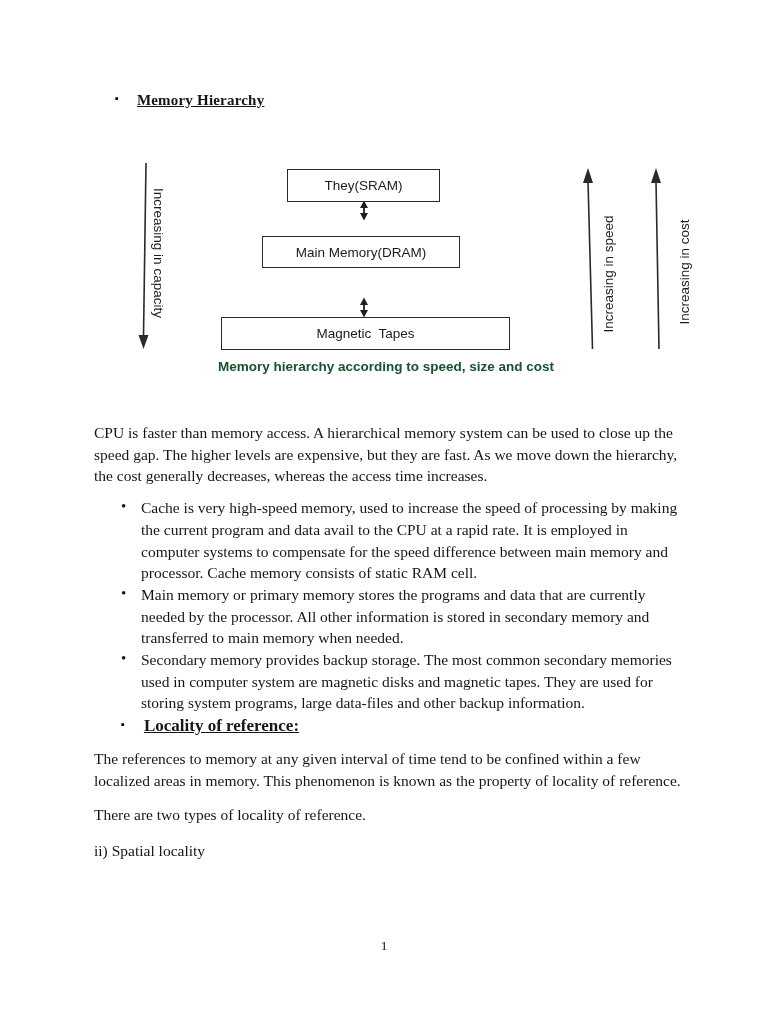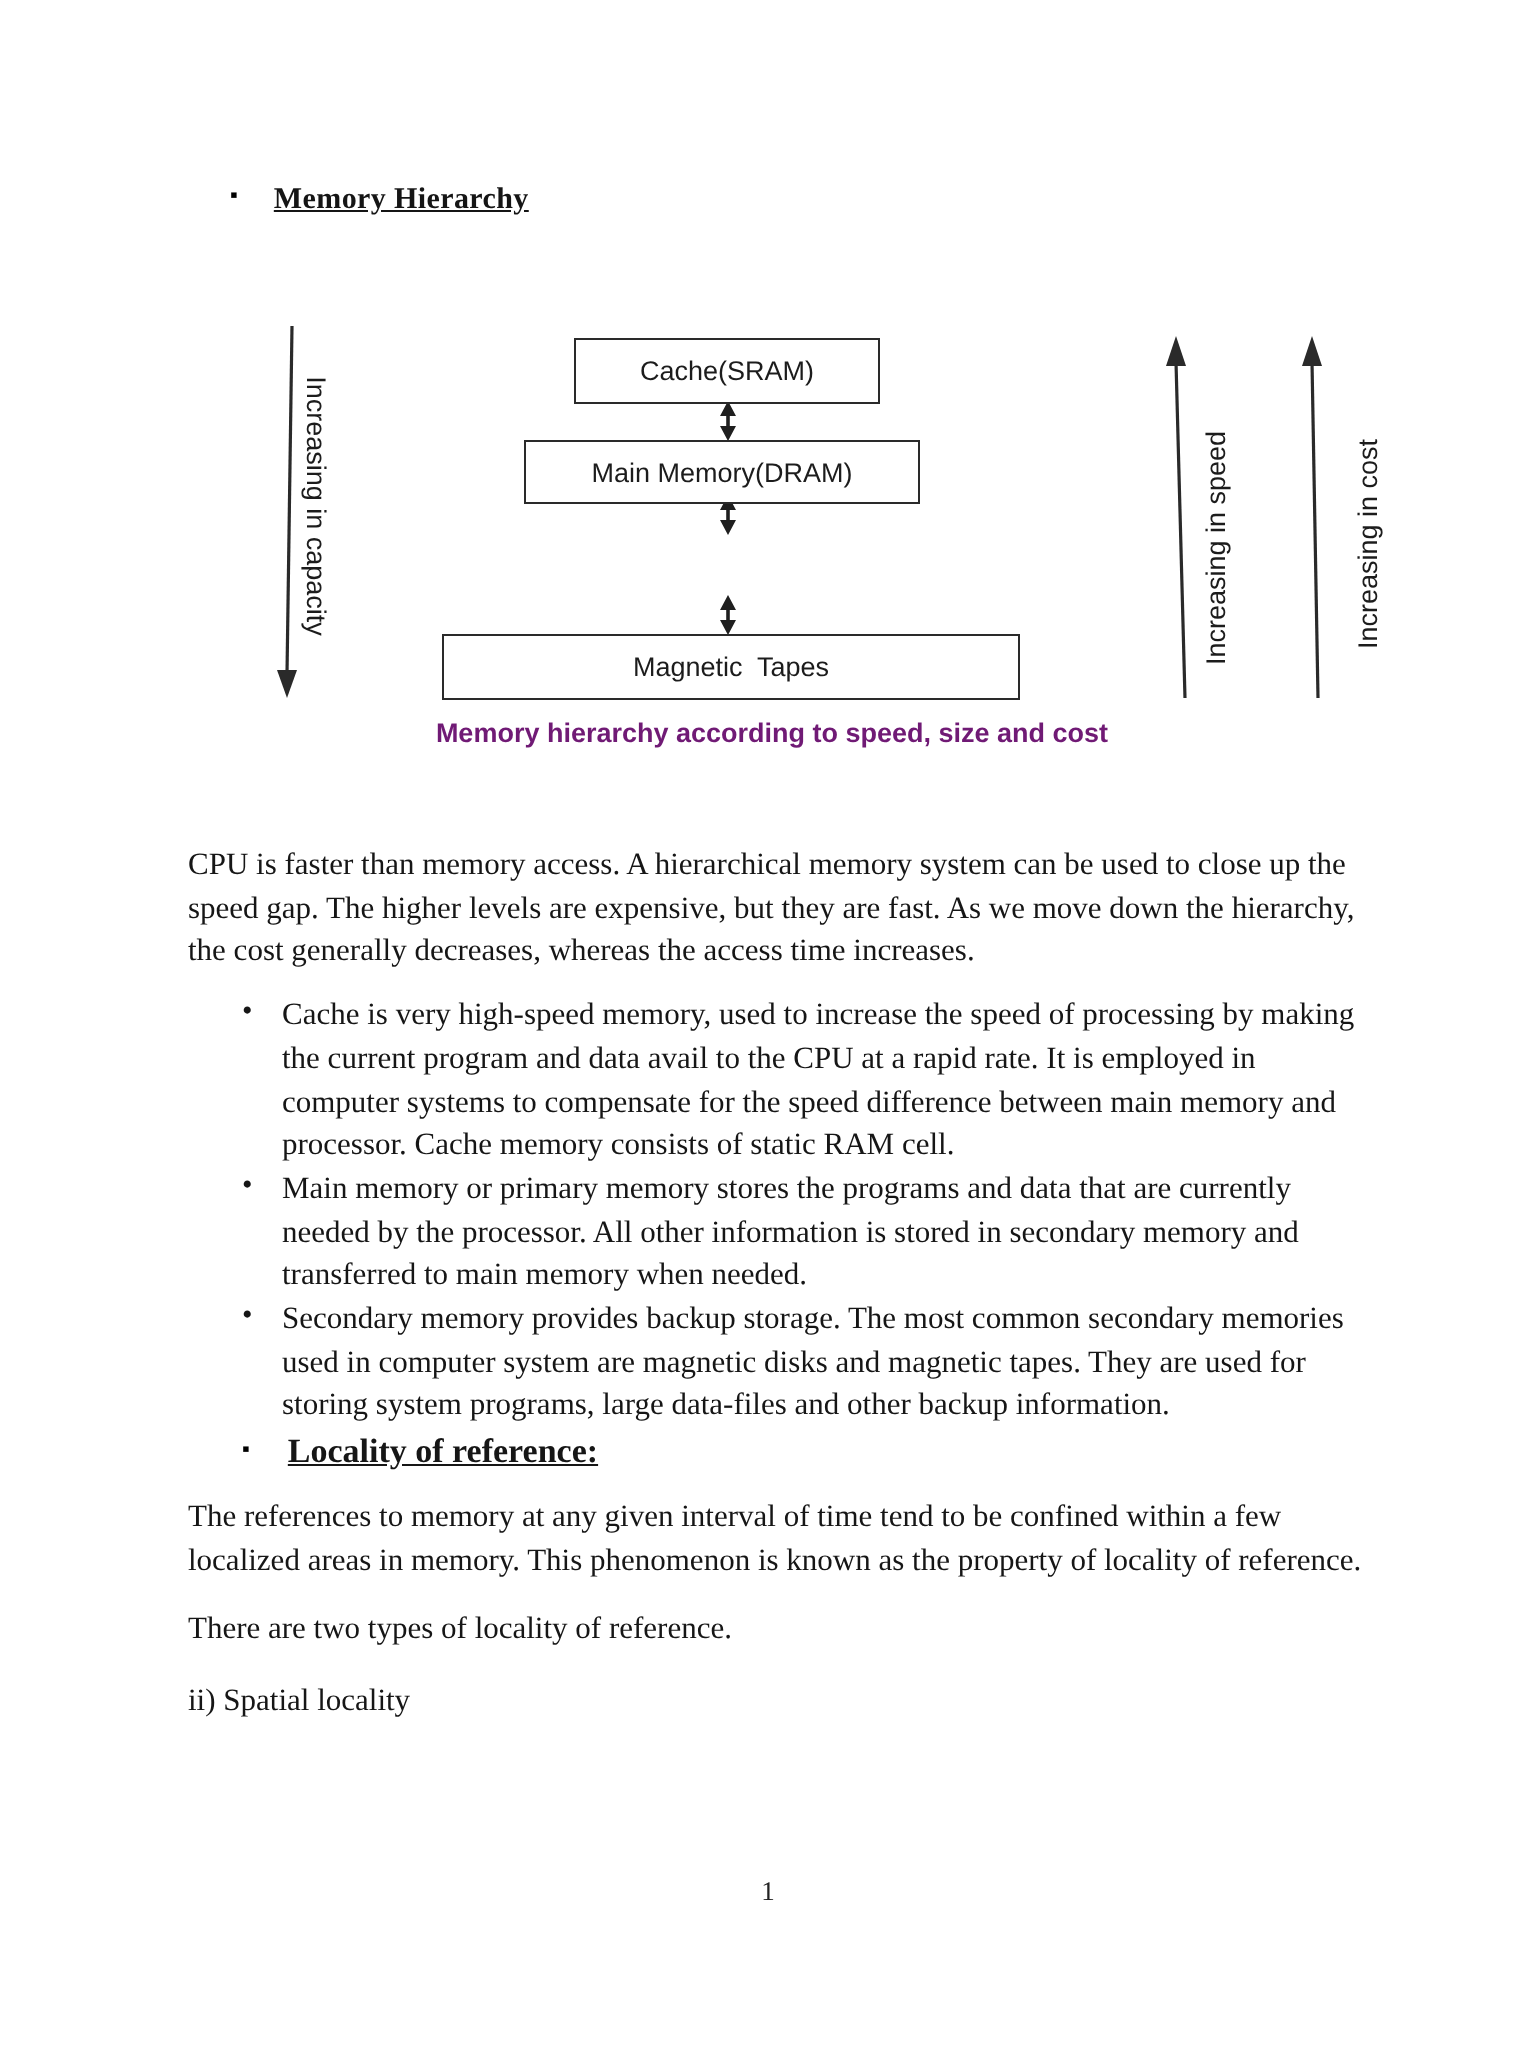--- a/index.html
+++ b/index.html
@@ -14,37 +14,37 @@
   .h-title .txt { font-size:15px; font-weight:bold; text-decoration:underline; letter-spacing:0.2px; }
 
   
   .dbox {
     position:absolute; border:1.6px solid #2a2a2a; background:#fff;
     display:flex; align-items:center; justify-content:center;
     font-family:"Liberation Sans", sans-serif; font-size:13.5px; color:#1c1c1c;
     white-space:pre;
   }
   .box-cache { left:287px; top:169px; width:151px; height:31px; }
-  .box-main  { left:262px; top:220px; width:196px; height:30px; }
+  .box-main  { left:262px; top:236px; width:196px; height:30px; }
   .box-disks { left:243px; top:267px; width:241px; height:31px; }
   .box-tapes { left:221px; top:317px; width:287px; height:31px; }
 
   .vlabel {
     position:absolute; font-family:"Liberation Sans", sans-serif; font-size:13.5px;
     color:#1c1c1c; white-space:nowrap;
   }
   .v-capacity { left:158px; top:253px; transform:translate(-50%,-50%) rotate(90deg); }
   .v-speed    { left:608px; top:274px; transform:translate(-50%,-50%) rotate(-90deg); }
   .v-cost     { left:684px; top:272px; transform:translate(-50%,-50%) rotate(-90deg); }
 
   .arrow-layer { position:absolute; left:0; top:0; width:768px; height:400px; }
 
   .caption {
     position:absolute; left:90px; top:359px; width:592px; text-align:center;
-    font-family:"Liberation Sans", sans-serif; font-size:13.5px; font-weight:bold; color:#701a75;
+    font-family:"Liberation Sans", sans-serif; font-size:13.5px; font-weight:bold; color:#14532d;
   }
 
   
   .body-col {
     position:absolute; left:94px; top:422px; width:591px;
     font-size:15.5px; line-height:21.7px; color:#161616;
   }
   .body-col p { margin:0; }
   .intro { margin-bottom:10px !important; }
   .blist { margin:0; }
@@ -101,21 +101,21 @@
       <polygon points="360,260 368,260 364,267.5" fill="#1f1f1f"></polygon>
     </g>
 
     <g>
       <line x1="364" y1="303" x2="364" y2="312" stroke="#1f1f1f" stroke-width="1.8"></line>
       <polygon points="360,305 368,305 364,297.5" fill="#1f1f1f"></polygon>
       <polygon points="360,310 368,310 364,317.5" fill="#1f1f1f"></polygon>
     </g>
   </svg>
 
-  <div class="dbox box-cache">Cache(SRAM)</div>
+  <div class="dbox box-cache">They(SRAM)</div>
   <div class="dbox box-main">Main Memory(DRAM)</div>
   <div class="dbox box-tapes">Magnetic  Tapes</div>
 
   <div class="vlabel v-capacity">Increasing in capacity</div>
   <div class="vlabel v-speed">Increasing in speed</div>
   <div class="vlabel v-cost">Increasing in cost</div>
 
   <div class="caption">Memory hierarchy according to speed, size and cost</div>
 
   <div class="body-col">

